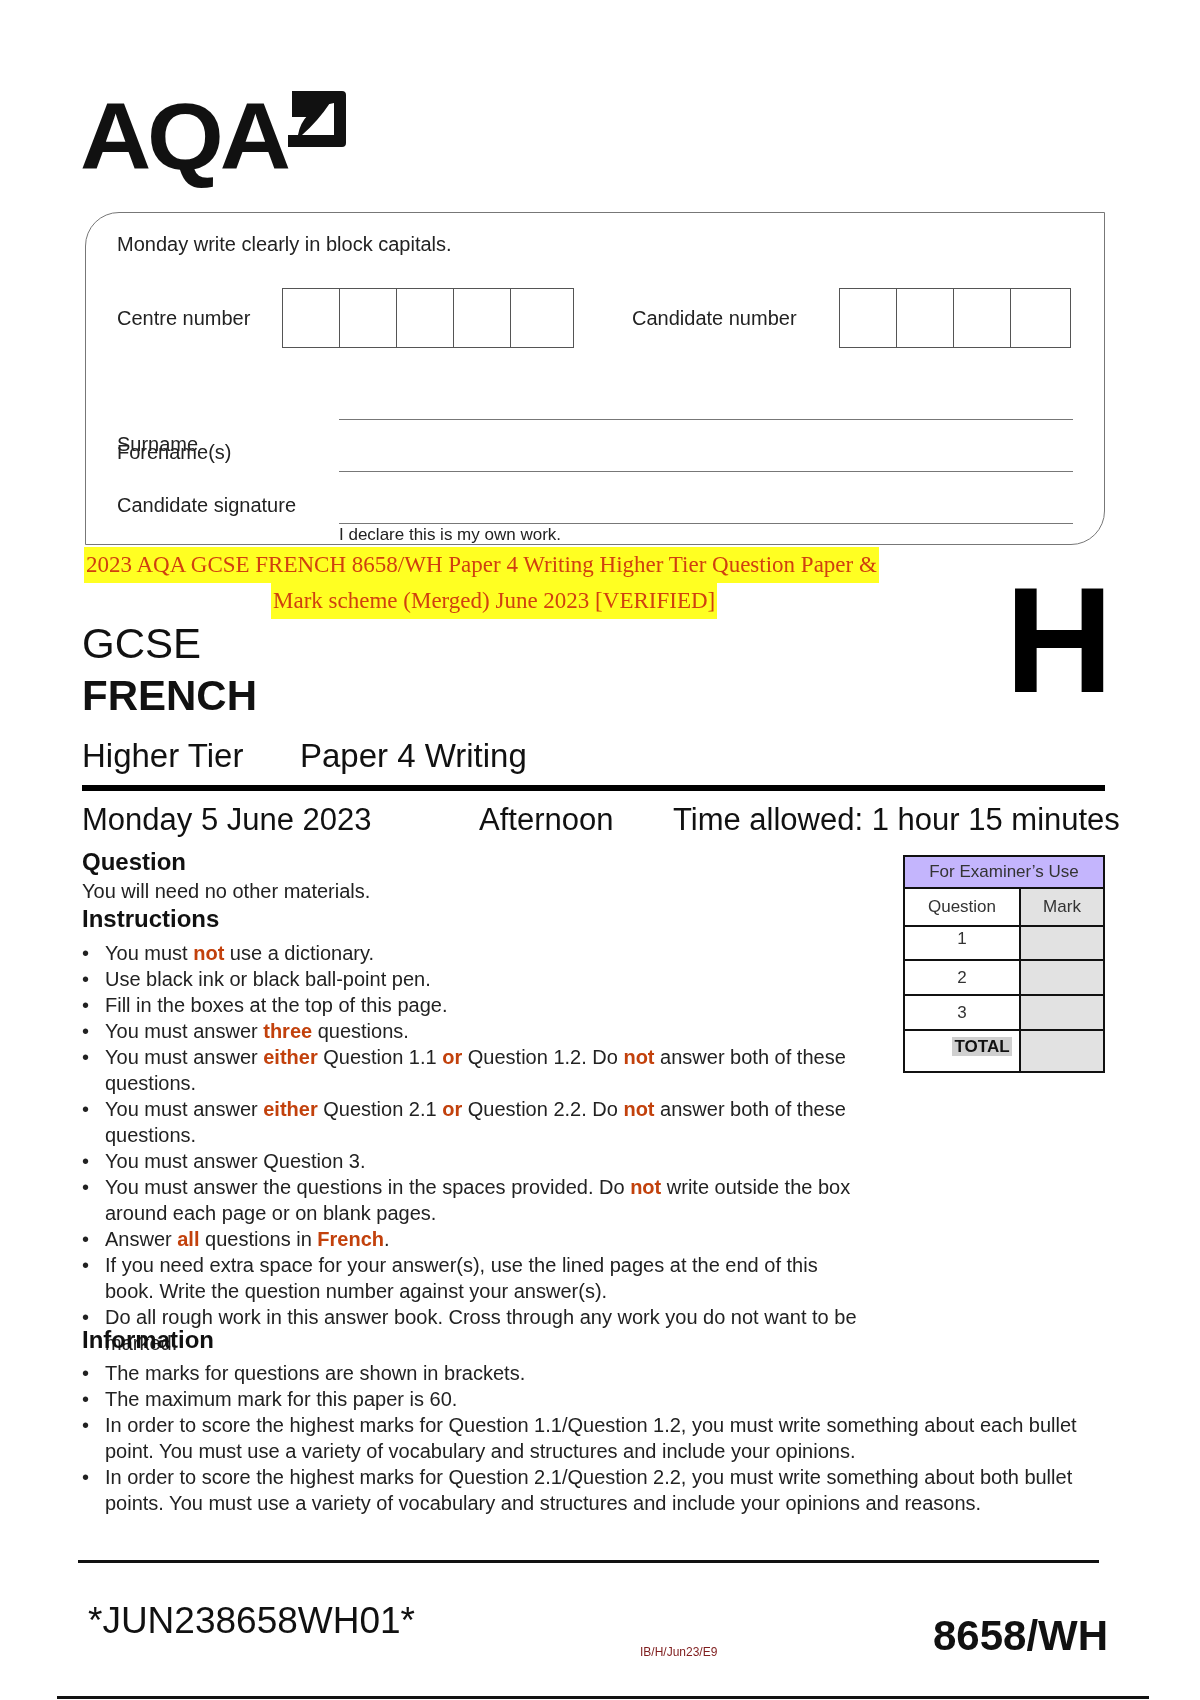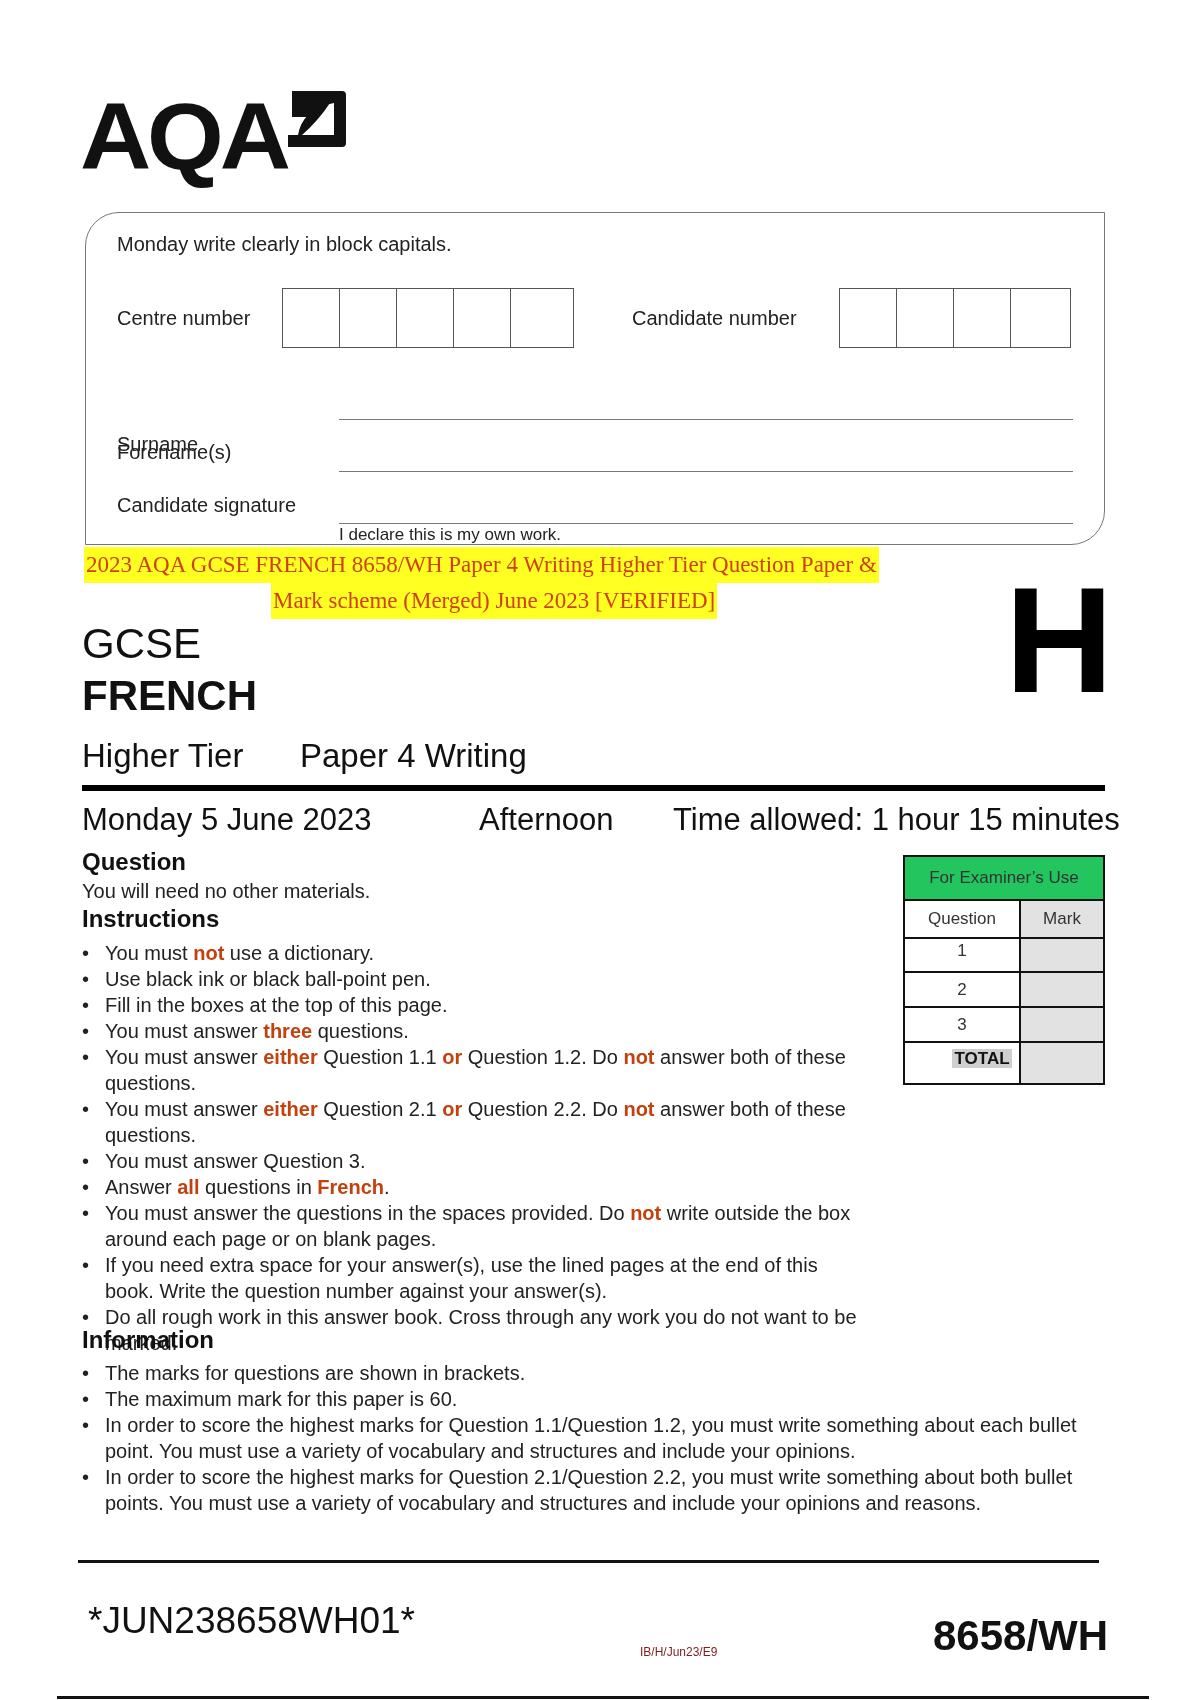--- a/index.html
+++ b/index.html
@@ -38,21 +38,21 @@
   .body-text { font-size: 20px; color: #222; }
 
   ul.bul { list-style: none; position: absolute; left: 82px; font-size: 20px; color: #222; }
   ul.bul li { position: relative; padding-left: 23px; line-height: 26px; }
   ul.bul li::before { content: "•"; position: absolute; left: 0; top: 0; }
   ul.bul li b { font-weight: 700; color: #c2410c; }
 
   
   .exam-table { left: 903px; top: 855px; width: 202px; border-collapse: collapse; font-size: 17px; }
   .exam-table td { border: 2px solid #111; text-align: center; color: #333; }
-  .exam-table .head { background: #22c55e; height: 44px; }
+  .exam-table .head { background: #c4b5fd; height: 32px; }
   .exam-table .grey { background: #e2e2e2; }
   .exam-table .qcol { width: 116px; background: #fff; }
   .exam-table .r-hdr td { height: 38px; }
   .exam-table .r-q td { height: 34px; vertical-align: top; padding-top: 2px; }
   .exam-table .r-q2 td { height: 35px; vertical-align: middle; }
   .exam-table .r-tot td { height: 42px; vertical-align: top; padding-top: 6px; }
   .total-lbl { background: #cfcfcf; font-weight: 700; color: #111; padding: 0 2px; margin-left: 40px; }
 
   .foot-rule { left: 78px; top: 1560px; width: 1021px; height: 3px; background: #111; }
   .barcode-txt { left: 88px; top: 1600px; font-size: 37px; color: #111; }
@@ -120,22 +120,22 @@
 
 <div class="abs h2" style="left:82px; top:905px;">Instructions</div>
 <ul class="bul" id="instr-list" style="top:940px; width:780px;">
     <li>You must <b>not</b> use a dictionary.</li>
     <li>Use black ink or black ball-point pen.</li>
     <li>Fill in the boxes at the top of this page.</li>
     <li>You must answer <b>three</b> questions.</li>
     <li>You must answer <b>either</b> Question 1.1 <b>or</b> Question 1.2. Do <b>not</b> answer both of these questions.</li>
     <li>You must answer <b>either</b> Question 2.1 <b>or</b> Question 2.2. Do <b>not</b> answer both of these questions.</li>
     <li>You must answer Question 3.</li>
+    <li>You must answer the questions in the spaces provided. Do <b>not</b> write outside the box around each page or on blank pages.</li>
     <li>Answer <b>all</b> questions in <b>French</b>.</li>
-    <li>You must answer the questions in the spaces provided. Do <b>not</b> write outside the box around each page or on blank pages.</li>
     <li>If you need extra space for your answer(s), use the lined pages at the end of this book. Write the question number against your answer(s).</li>
     <li>Do all rough work in this answer book. Cross through any work you do not want to be marked.</li>
   </ul>
 
 <div class="abs h2" style="left:82px; top:1326px;">Information</div>
 <ul class="bul" id="info-list" style="top:1360px; width:1010px;">
     <li>The marks for questions are shown in brackets.</li>
     <li>The maximum mark for this paper is 60.</li>
     <li>In order to score the highest marks for Question 1.1/Question 1.2, you must write something about each bullet point. You must use a variety of vocabulary and structures and include your opinions.</li>
     <li>In order to score the highest marks for Question 2.1/Question 2.2, you must write something about both bullet points. You must use a variety of vocabulary and structures and include your opinions and reasons.</li>

